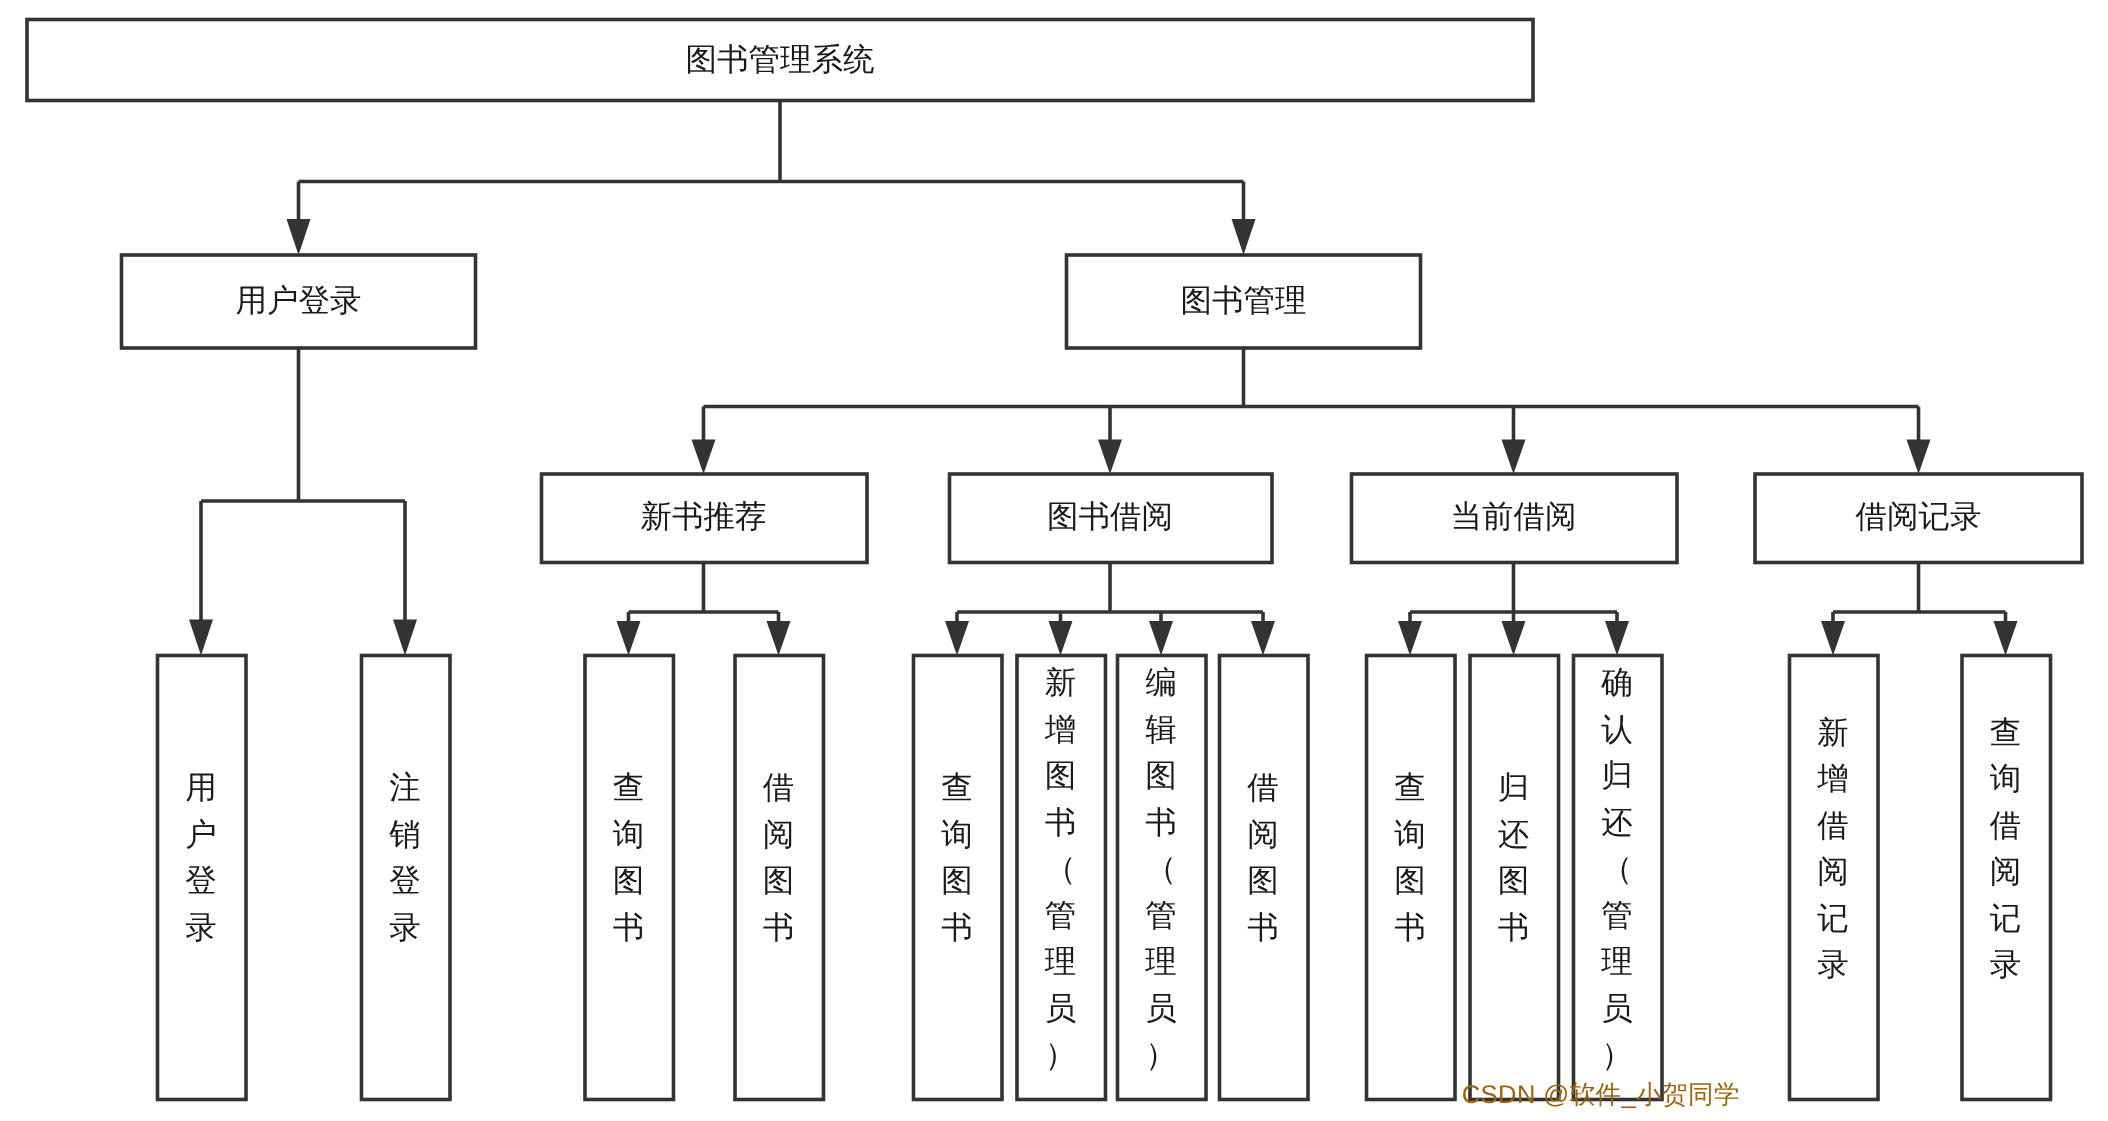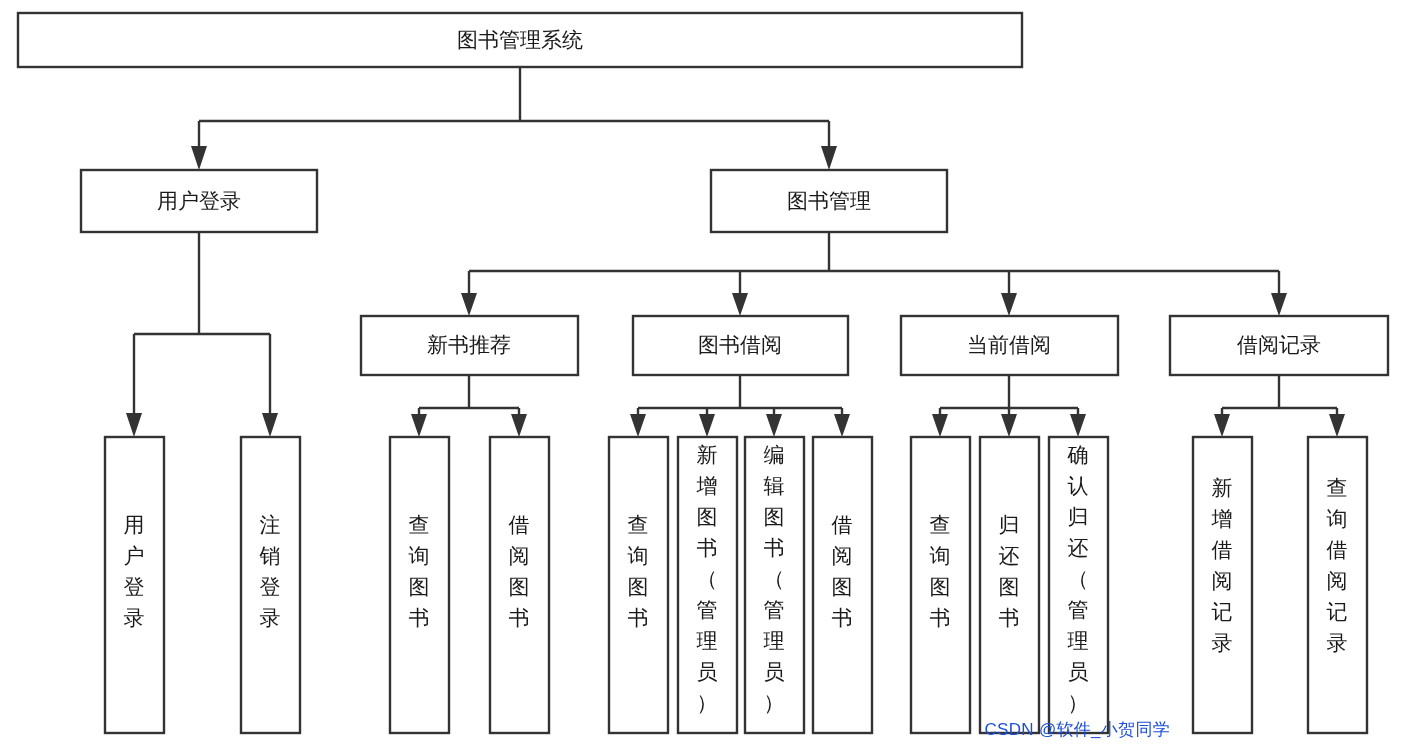--- a/index.html
+++ b/index.html
@@ -50,25 +50,25 @@
     dominant-baseline: middle;
   }
   .node-label-v {
     font-family: "Liberation Sans", "DejaVu Sans", sans-serif;
     font-size: 21px;
     fill: #1a1a1a;
     text-anchor: middle;
   }
   .watermark-text {
     position: absolute;
-    right: 2px;
+    right: 12px;
     bottom: 6px;
     font-family: "Liberation Sans", "DejaVu Sans", sans-serif;
     font-size: 17px;
-    color: #1d4ed8;
+    color: #a16207;
     white-space: nowrap;
     letter-spacing: 0.3px;
     user-select: none;
   }
 </style>
 </head>
 <body>
 
 <div id="diagram-root">
 

